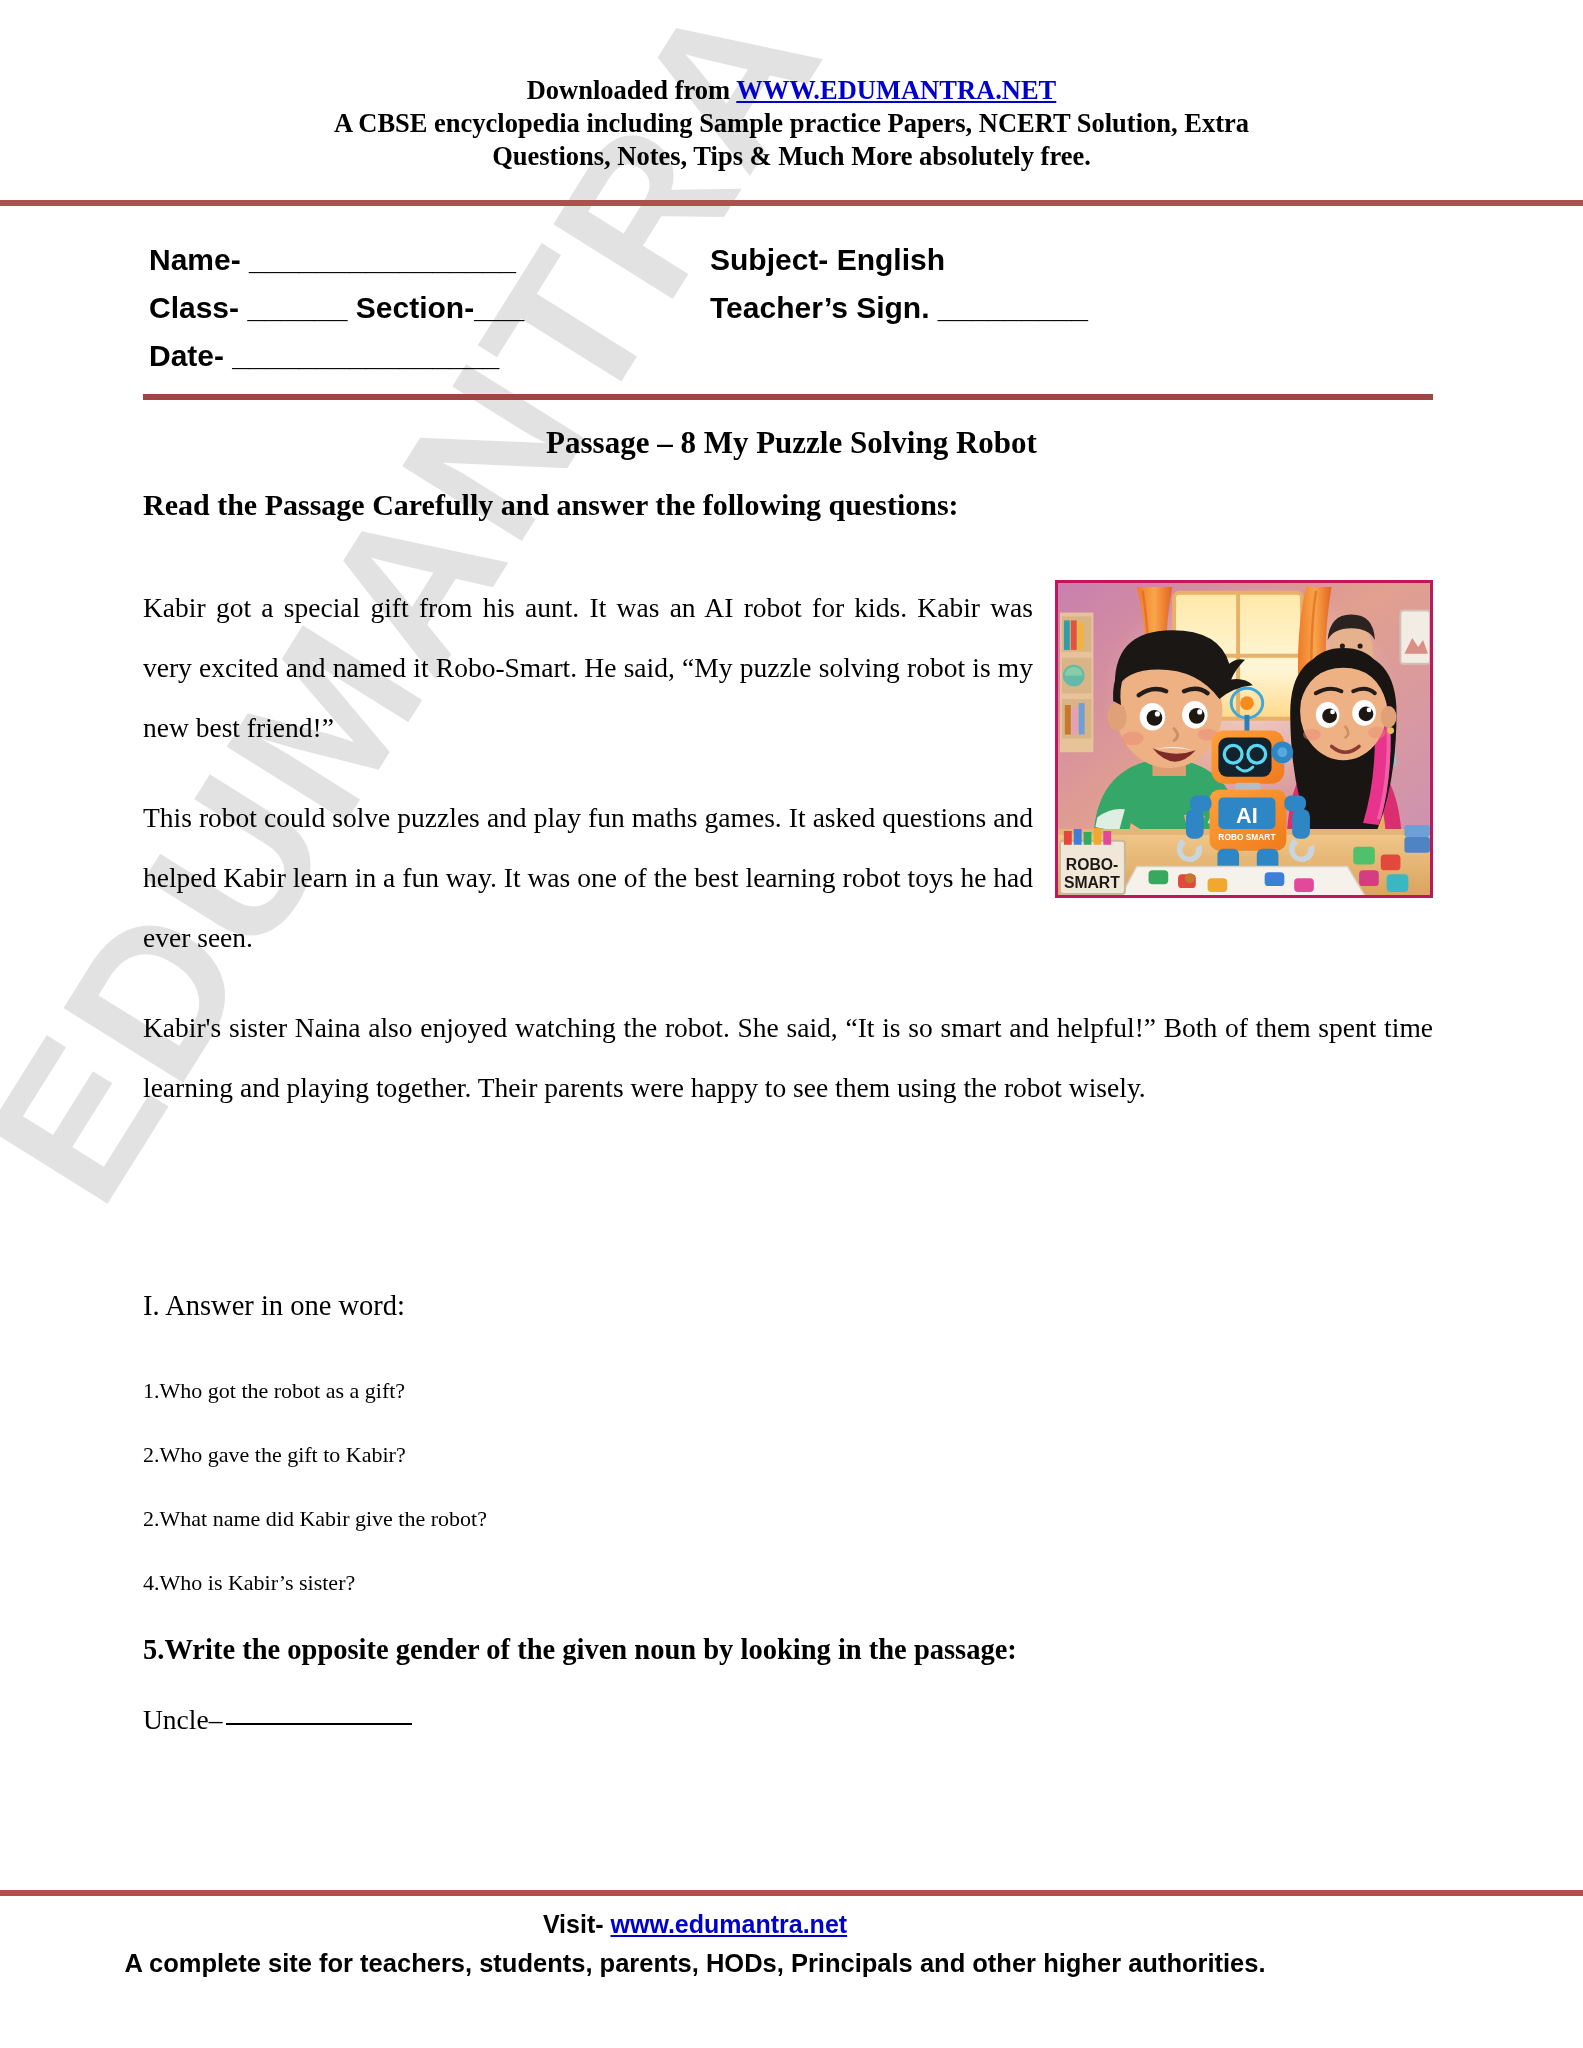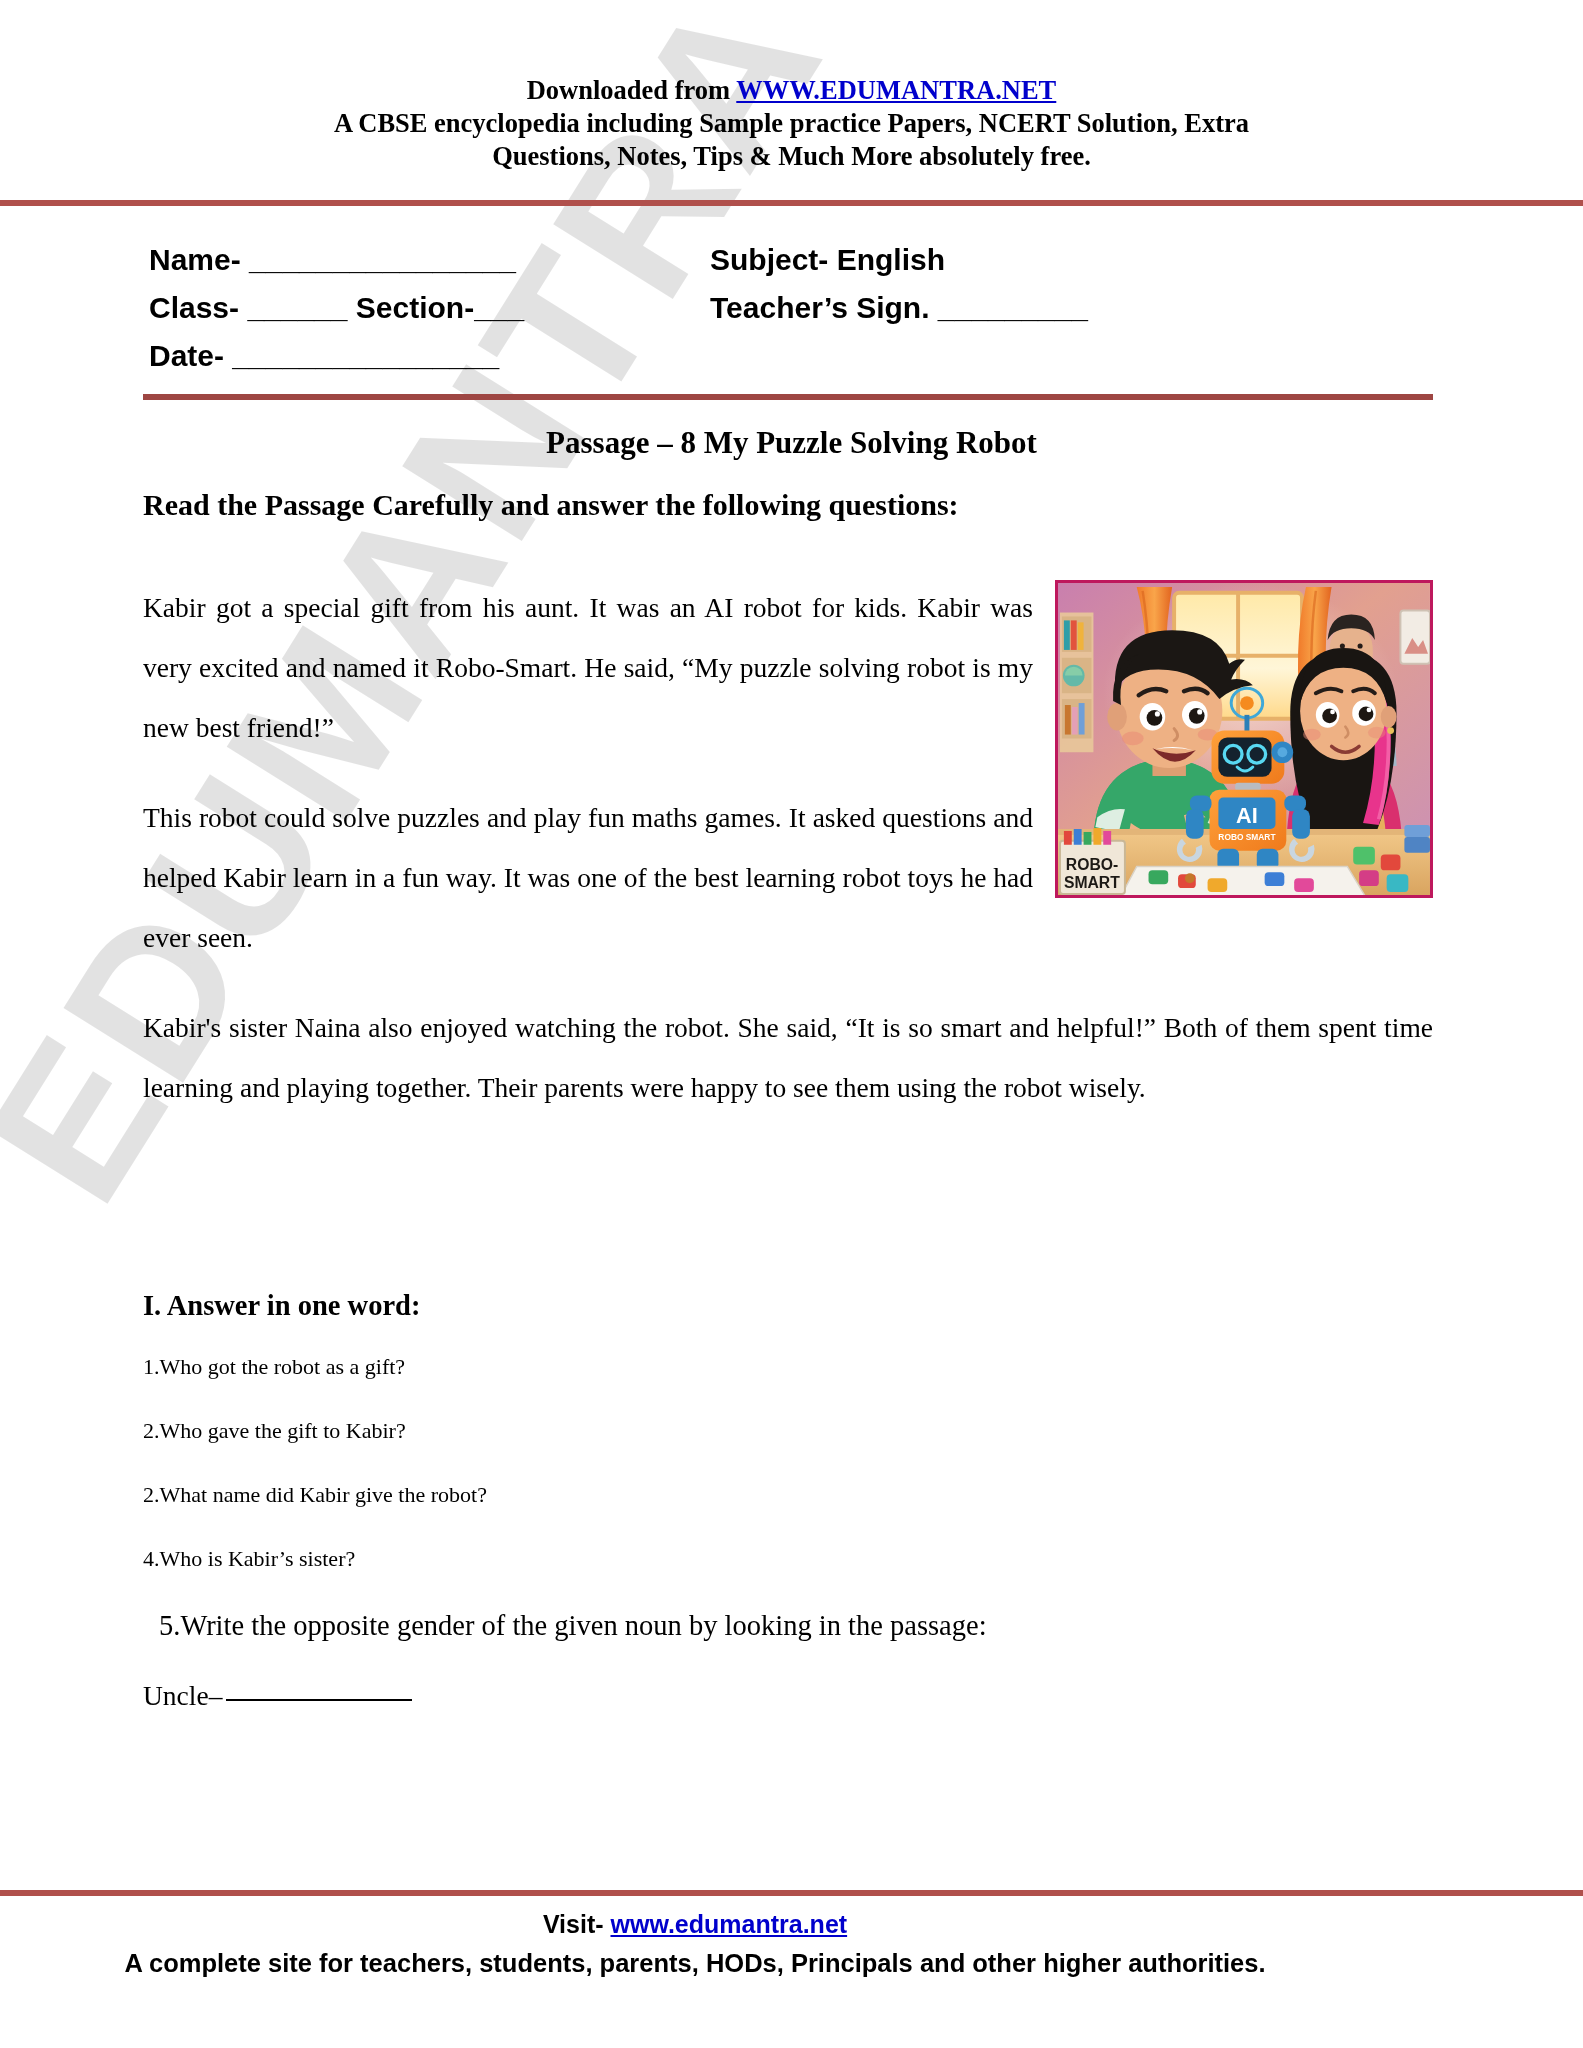--- a/index.html
+++ b/index.html
@@ -179,32 +179,32 @@
   
   .questions {
     position: absolute;
     left: 143px;
     top: 1290px;
     width: 1290px;
     font-family: "Liberation Serif", serif;
     font-size: 27.5px;
   }
   .q-head {
-    font-weight: bold;
+    font-weight: normal;
     font-size: 28.5px;
-    margin: 0 0 32px 0;
+    margin: 0 0 56px 0;
   }
   .q-item {
     margin: 0 0 38px 0;
     font-size: 22px;
   }
   .q-bold {
-    font-weight: normal;
+    font-weight: bold;
     font-size: 28.5px;
-    margin: 0 0 38px 16px;
+    margin: 0 0 38px 0;
   }
   .fill-row {
     margin: 0;
     font-size: 27.5px;
   }
   .blank-line {
     display: inline-block;
     width: 186px;
     border-bottom: 2px solid #000;
     height: 1px;

